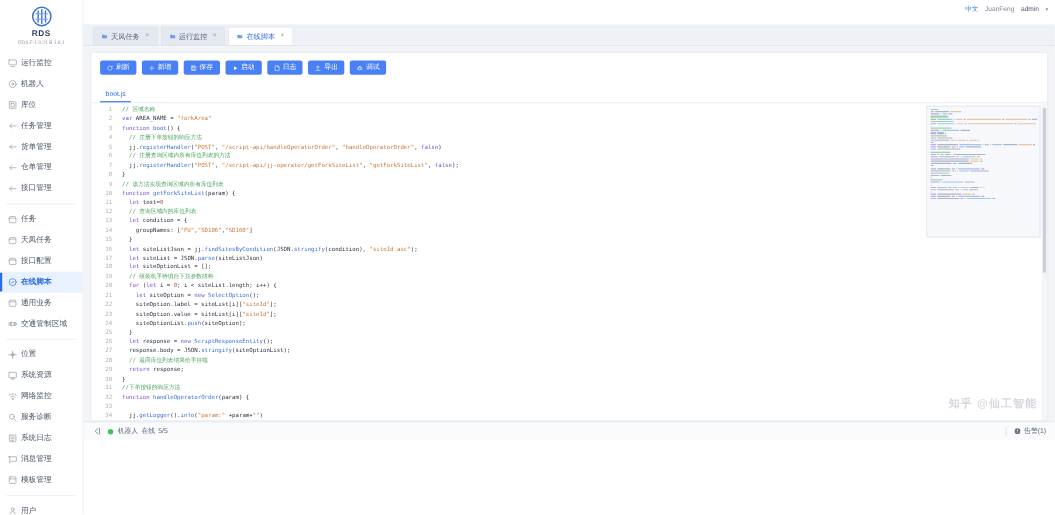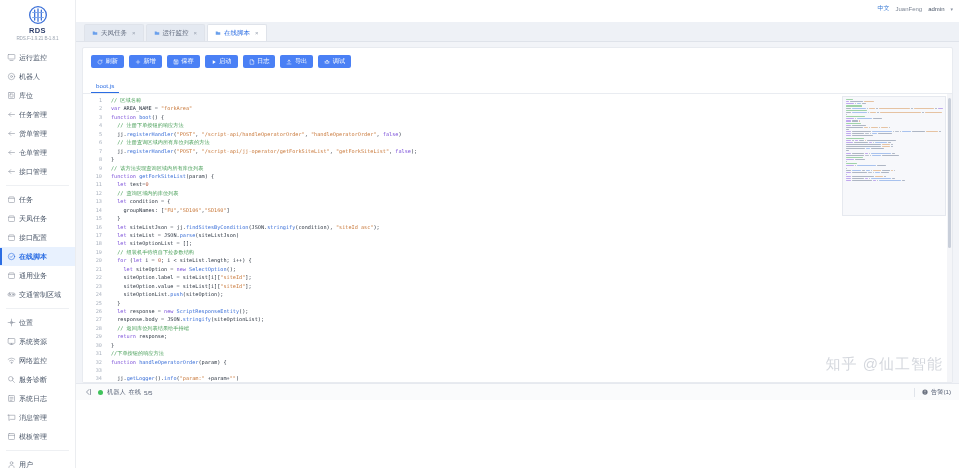--- a/index.html
+++ b/index.html
@@ -160,23 +160,23 @@
     background: #f4f5f8;
   }
   #vthumb {
     position: absolute; right: 1px; top: 4px; width: 3px; height: 150px;
     background: #c9cfda; border-radius: 2px; cursor: pointer;
   }
 
   
   #watermark {
     position: absolute; right: 16px; bottom: 26px;
-    font-size: 15px; color: rgba(120,130,148,.32);
+    font-size: 10px; color: rgba(120,130,148,.32);
     font-family: "Liberation Sans", sans-serif;
-    pointer-events: none; white-space: nowrap; letter-spacing: 1px;
+    pointer-events: none; white-space: nowrap; letter-spacing: 1px; font-weight: bold;
   }
 
   
   #statusbar {
     height: 17px; flex: 0 0 17px;
     background: #fafbfc; border-top: 1px solid #e6e9ef;
     display: flex; align-items: center; padding: 0 8px;
     font-size: 6.2px; color: #5a6478;
   }
   .sb-collapse { width: 8px; height: 8px; display: block; margin-right: 6px; cursor: pointer; }

